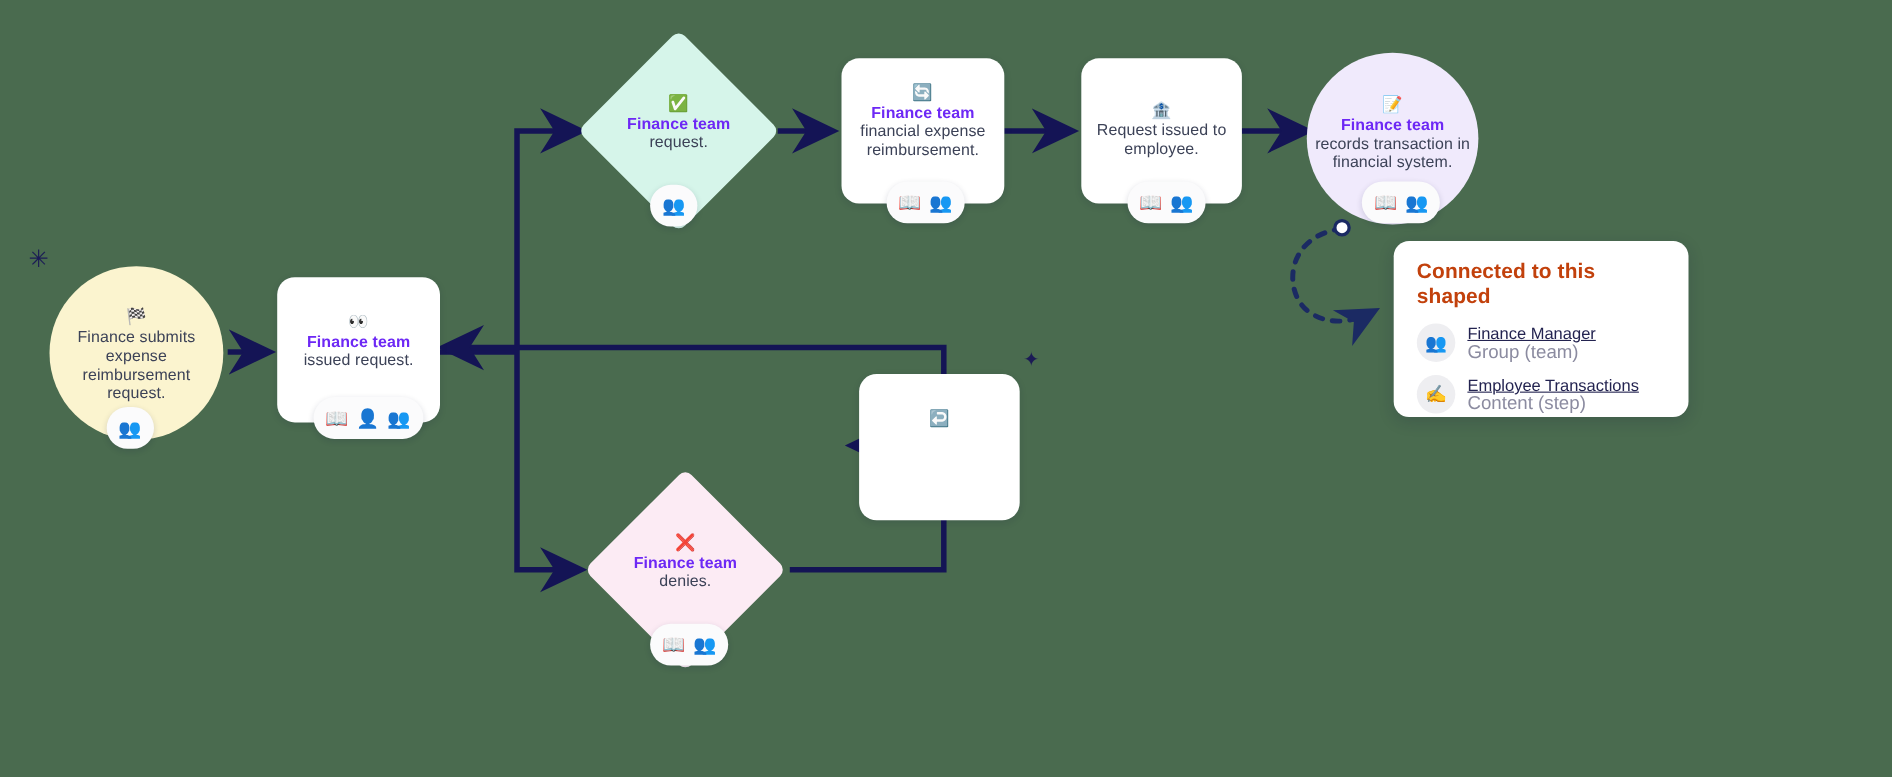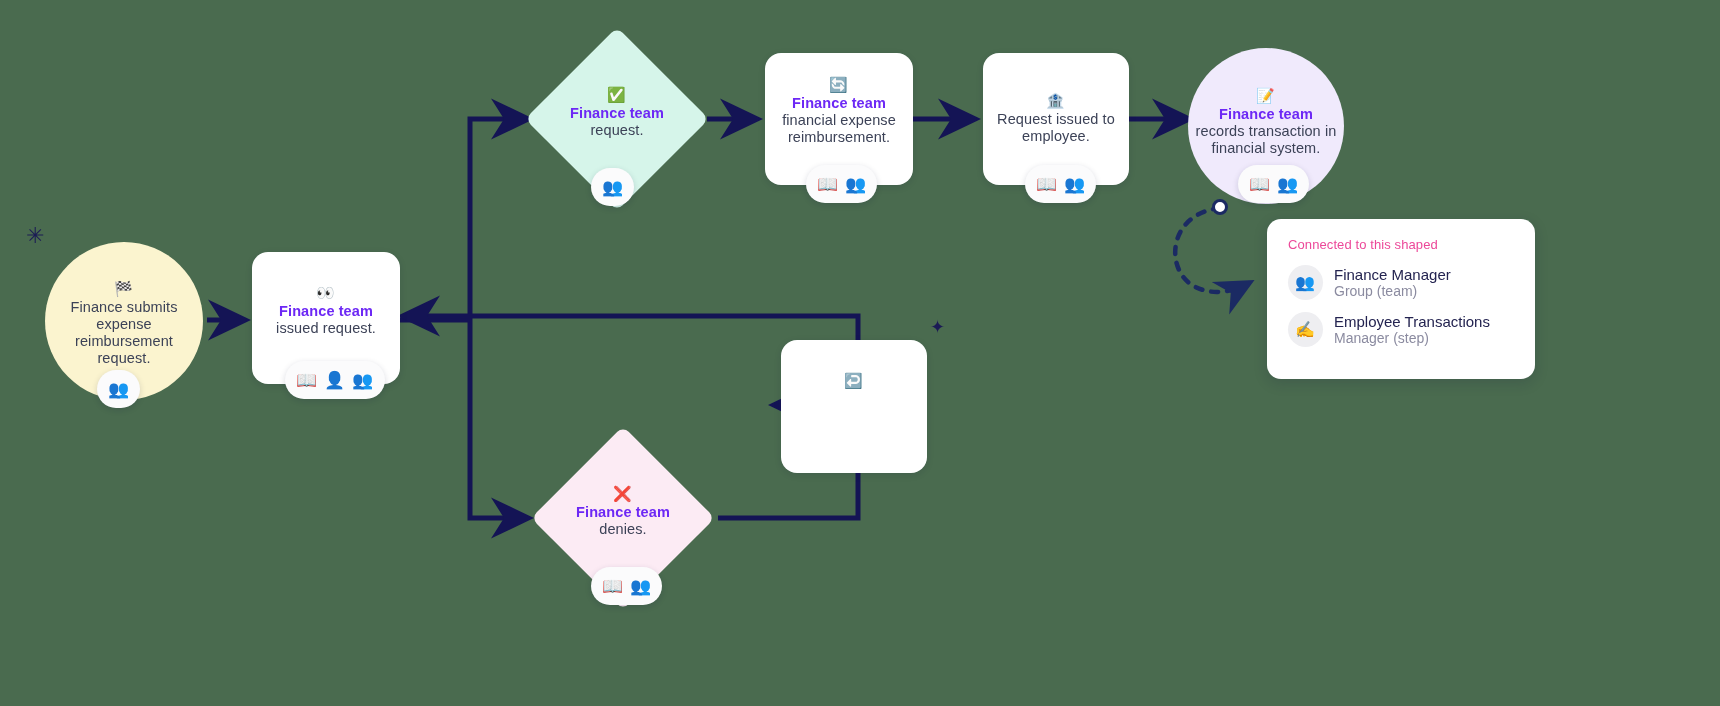--- a/index.html
+++ b/index.html
@@ -60,31 +60,31 @@
   
   #panel{
     position:absolute;left:1267px;top:219px;width:268px;height:160px;
     background:#fff;border-radius:14px;
     box-shadow:0 4px 14px rgba(20,25,60,.18);
     box-sizing:border-box;
     padding:18px 20px 0 21px;
   }
   #panel h3{
     margin:0 0 13px 0;
-    font-size:13px;color:#ec4899;font-weight:normal;letter-spacing:.1px;
+    font-size:19px;color:#c2410c;font-weight:bold;letter-spacing:.1px;
   }
   .prow{display:flex;align-items:center;gap:11px;margin-bottom:12px;}
   .pico{
     width:35px;height:35px;border-radius:50%;
     background:#eeeef1;
     display:flex;align-items:center;justify-content:center;
     font-size:16px;flex:none;
   }
-  .ptitle{font-size:15px;color:#232350;line-height:17px;}
-  .psub{font-size:14px;color:#8b8ba0;line-height:16px;}
+  .ptitle{font-size:15px;color:#232350;line-height:17px;text-decoration:underline;}
+  .psub{font-size:17px;color:#8b8ba0;line-height:16px;}
 
   
   .spark{position:absolute;color:#1b1b55;font-size:22px;line-height:22px;}
 </style>
 </head>
 <body>
 
 <div id="canvas">
 
   <svg id="wires" viewBox="0 0 1720 706">
@@ -226,18 +226,18 @@
       <div>
         <div class="ptitle">Finance Manager</div>
         <div class="psub">Group (team)</div>
       </div>
     </div>
 
     <div class="prow">
       <div class="pico">✍️</div>
       <div>
         <div class="ptitle">Employee Transactions</div>
-        <div class="psub">Manager (step)</div>
+        <div class="psub">Content (step)</div>
       </div>
     </div>
   </div>
 
 </div>
 
 </body></html>

